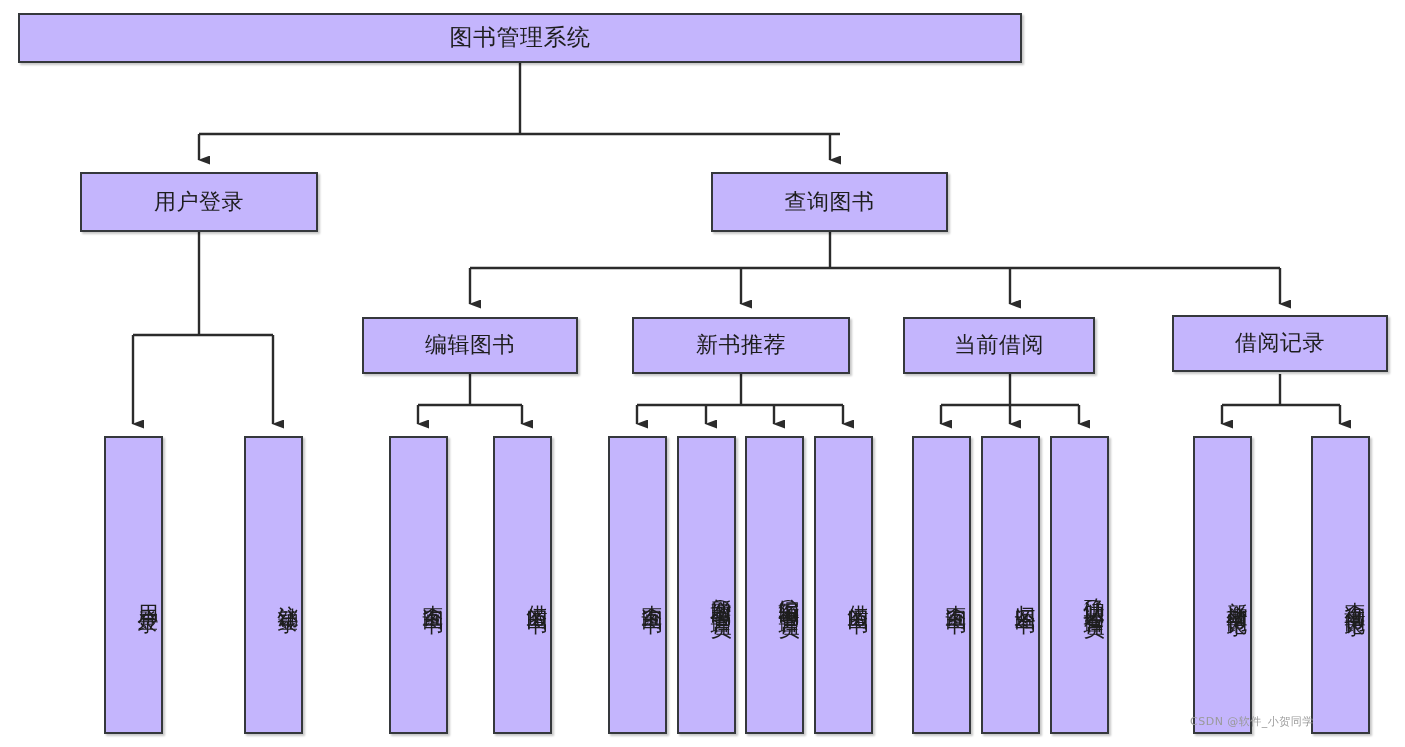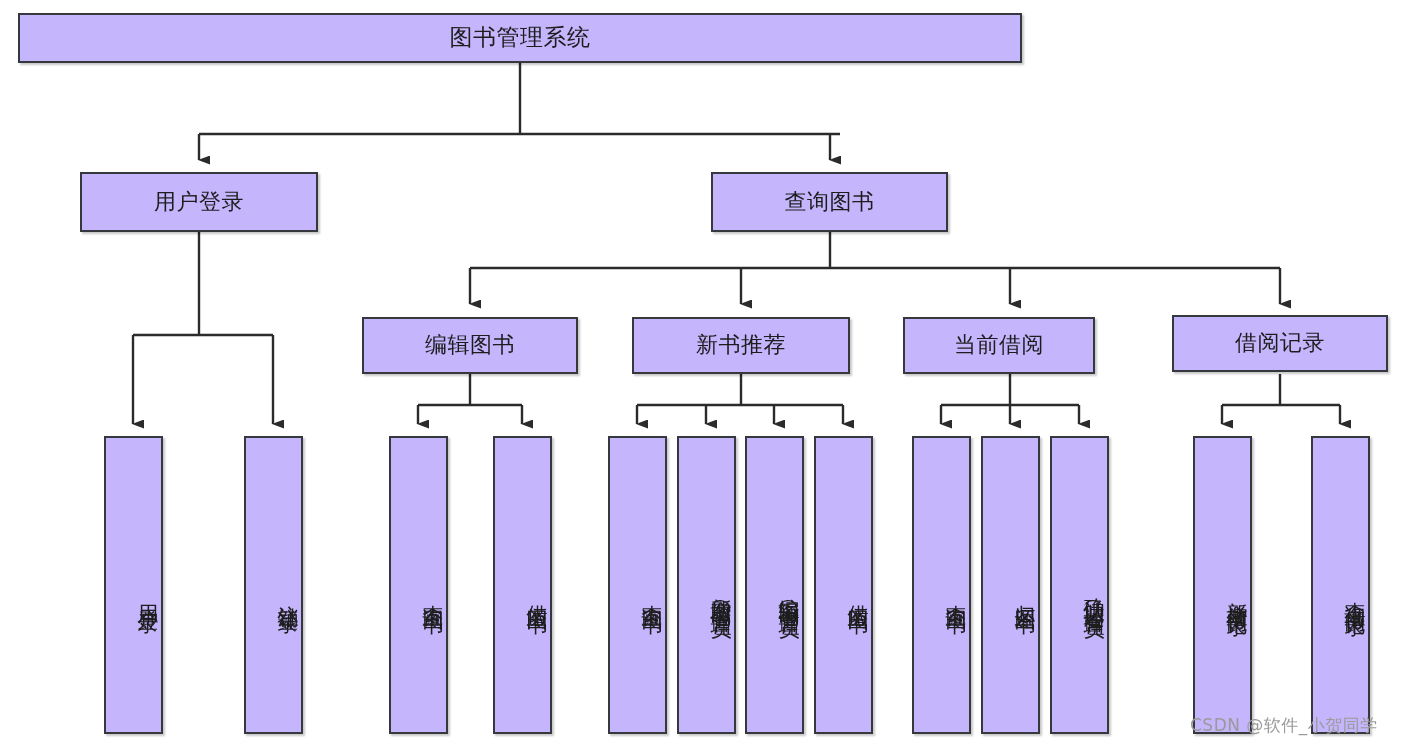--- a/index.html
+++ b/index.html
@@ -59,21 +59,21 @@
   }
   .node.vert .vlabel {
     writing-mode: vertical-rl;
     text-orientation: upright;
     white-space: nowrap;
   }
   .watermark {
     position: absolute;
     left: 1190px;
     top: 714px;
-    font-size: 17px;
+    font-size: 11px;
     color: #9a9a9a;
     white-space: nowrap;
     z-index: 3;
     letter-spacing: 0.5px;
   }
 </style>
 </head>
 <body>
 
 <div id="canvas">

